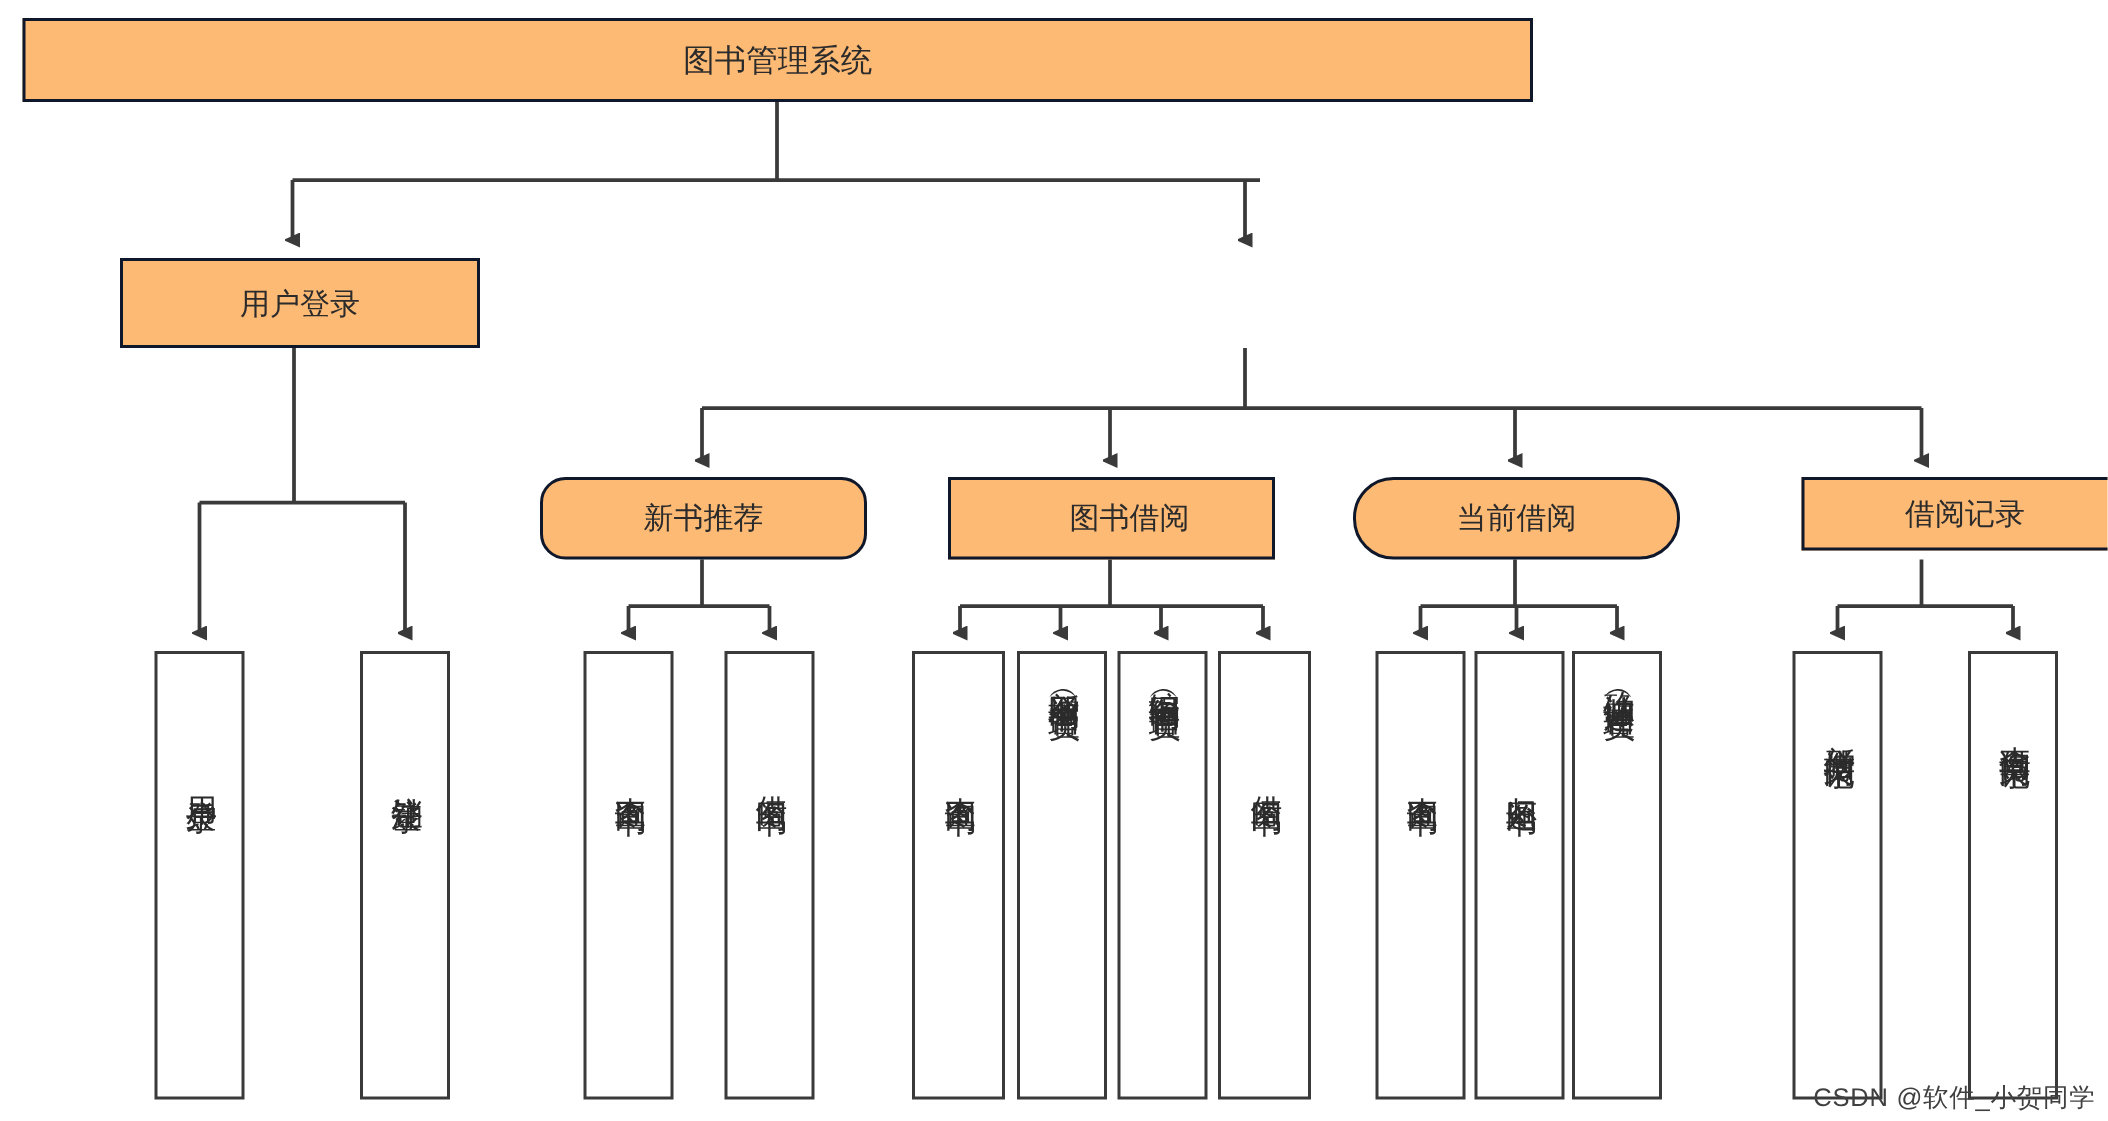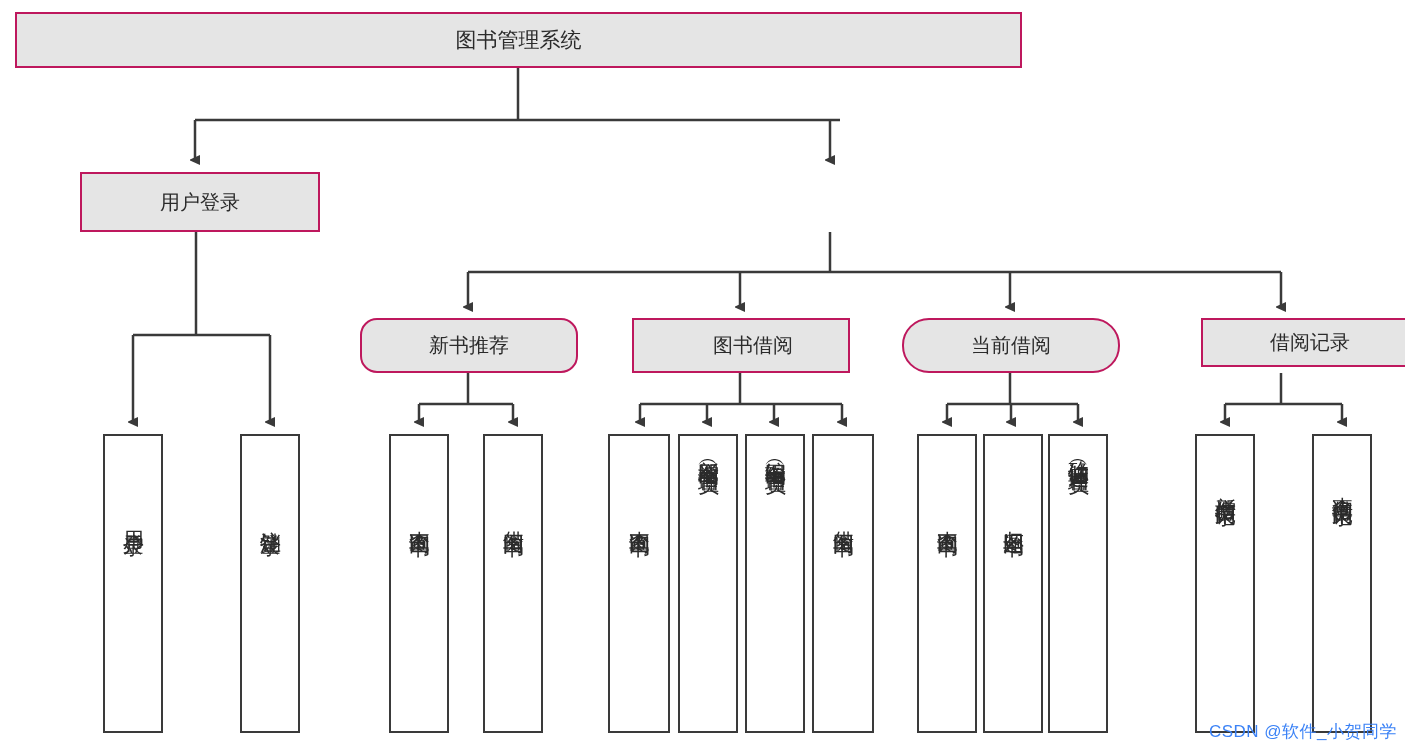--- a/index.html
+++ b/index.html
@@ -8,22 +8,22 @@
     background:#ffffff;
     font-family:"Liberation Sans","DejaVu Sans",sans-serif;
     overflow:hidden;
   }
   #stage{position:relative;width:1405px;height:747px;}
   svg.links{position:absolute;left:0;top:0;width:1405px;height:747px;}
 
   .node{
     position:absolute;
     box-sizing:border-box;
-    background:#e5e5e5;
-    border:2px solid #be185d;
+    background:#fdba74;
+    border:2px solid #0f172a;
     display:flex;
     align-items:center;
     justify-content:center;
     color:#2b2b2b;
   }
   .node.root{font-size:21px;}
   .node.lvl1{font-size:20px;}
   .node.lvl2{font-size:20px;}
 
   
@@ -46,21 +46,21 @@
     color:#2b2b2b;
     white-space:nowrap;
     text-align:center;
     display:block;
   }
 
   .watermark{
     position:absolute;
     right:8px;bottom:4px;
     font-size:17px;
-    color:#3b82f6;
+    color:#404040;
     letter-spacing:0.5px;
     pointer-events:none;
   }
 </style>
 </head>
 <body>
 
 <div id="stage">
 
   <svg class="links" viewBox="0 0 1405 747">

